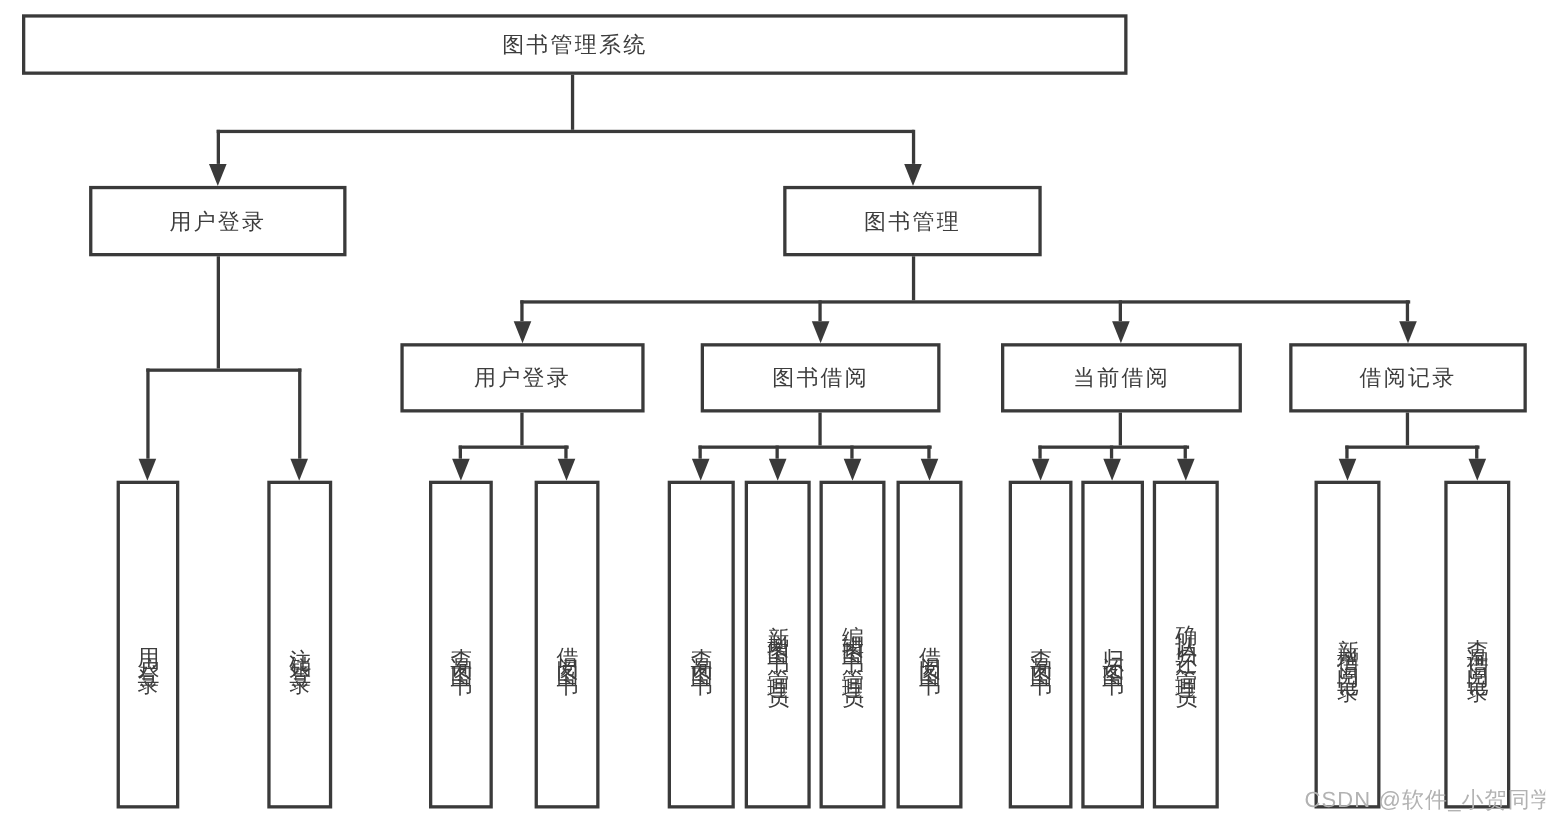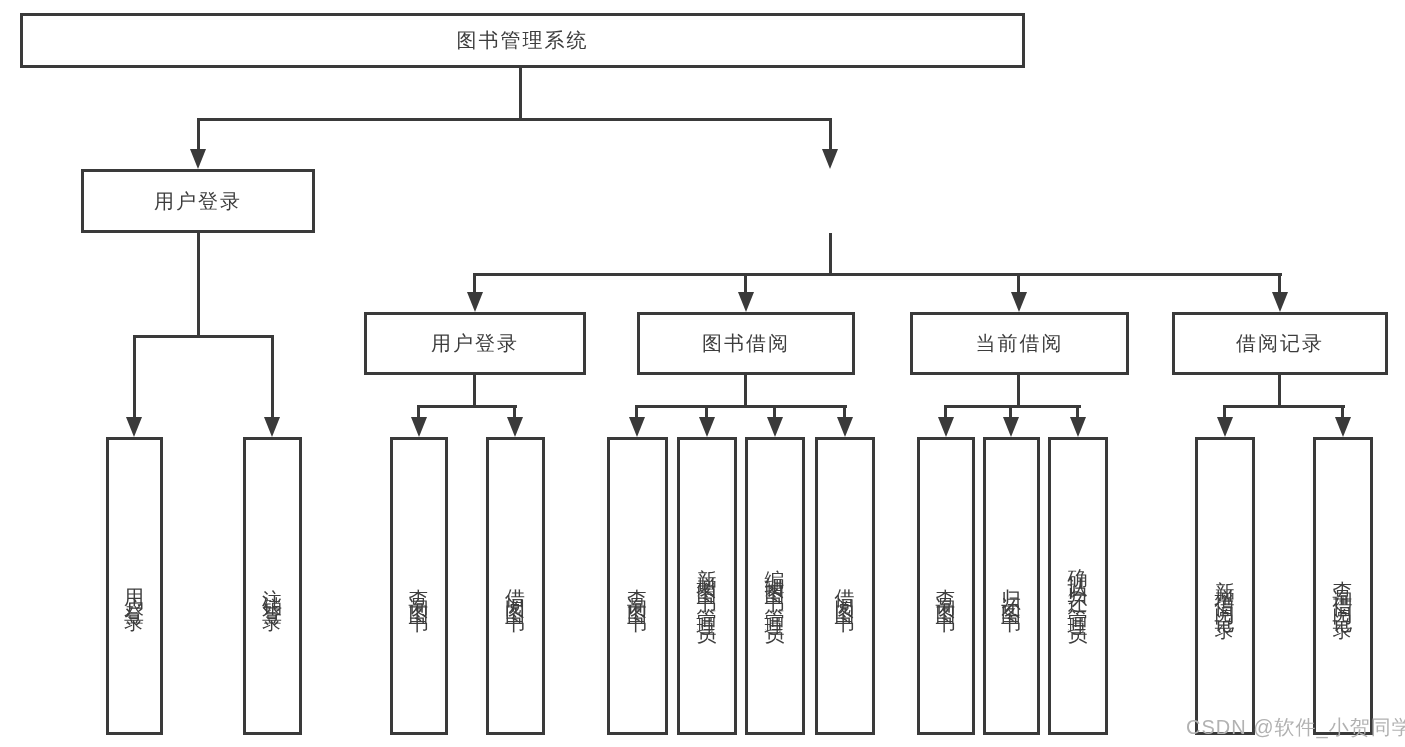--- a/index.html
+++ b/index.html
@@ -59,20 +59,21 @@
   <div class="node" style="left:20px; top:13px; width:1005px; height:55px">图书管理系统</div>
 
   <div class="vline" style="left:519px; top:68px; height:50px"></div>
   <div class="hline" style="left:197px; top:118px; width:634px"></div>
   <div class="vline" style="left:197px; top:118px; height:31px"></div>
   <div class="vline" style="left:829px; top:118px; height:31px"></div>
   <div class="arrow" style="left:190px; top:149px"></div>
   <div class="arrow" style="left:822px; top:149px"></div>
 
   <div class="node" style="left:81px; top:169px; width:234px; height:64px">用户登录</div>
+  <div class="node" style="left:712px; top:169px; width:235px; height:64px">图书管理</div>
 
   <div class="vline" style="left:197px; top:233px; height:102px"></div>
   <div class="hline" style="left:133px; top:335px; width:141px"></div>
   <div class="vline" style="left:133px; top:335px; height:82px"></div>
   <div class="vline" style="left:271px; top:335px; height:82px"></div>
   <div class="arrow" style="left:126px; top:417px"></div>
   <div class="arrow" style="left:264px; top:417px"></div>
 
   <div class="vline" style="left:829px; top:233px; height:40px"></div>
   <div class="hline" style="left:473px; top:273px; width:809px"></div>

